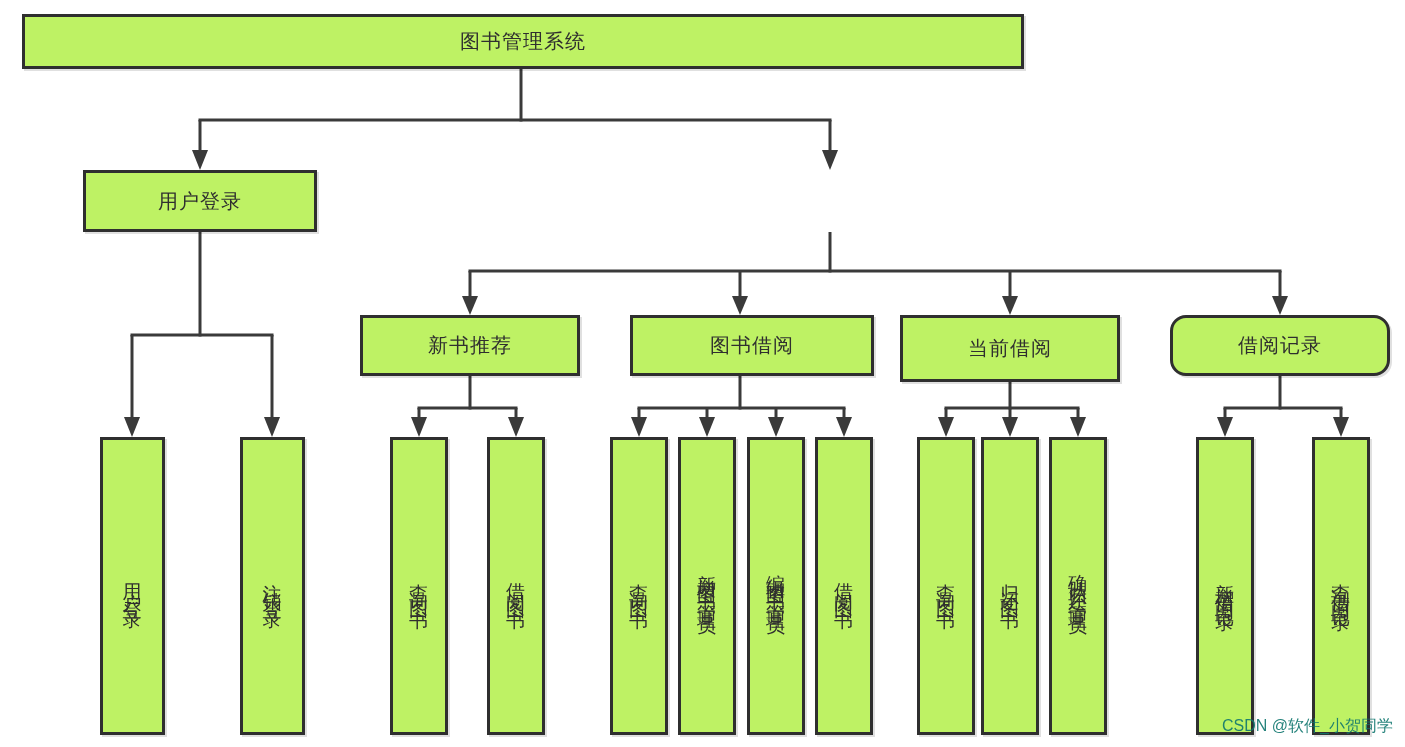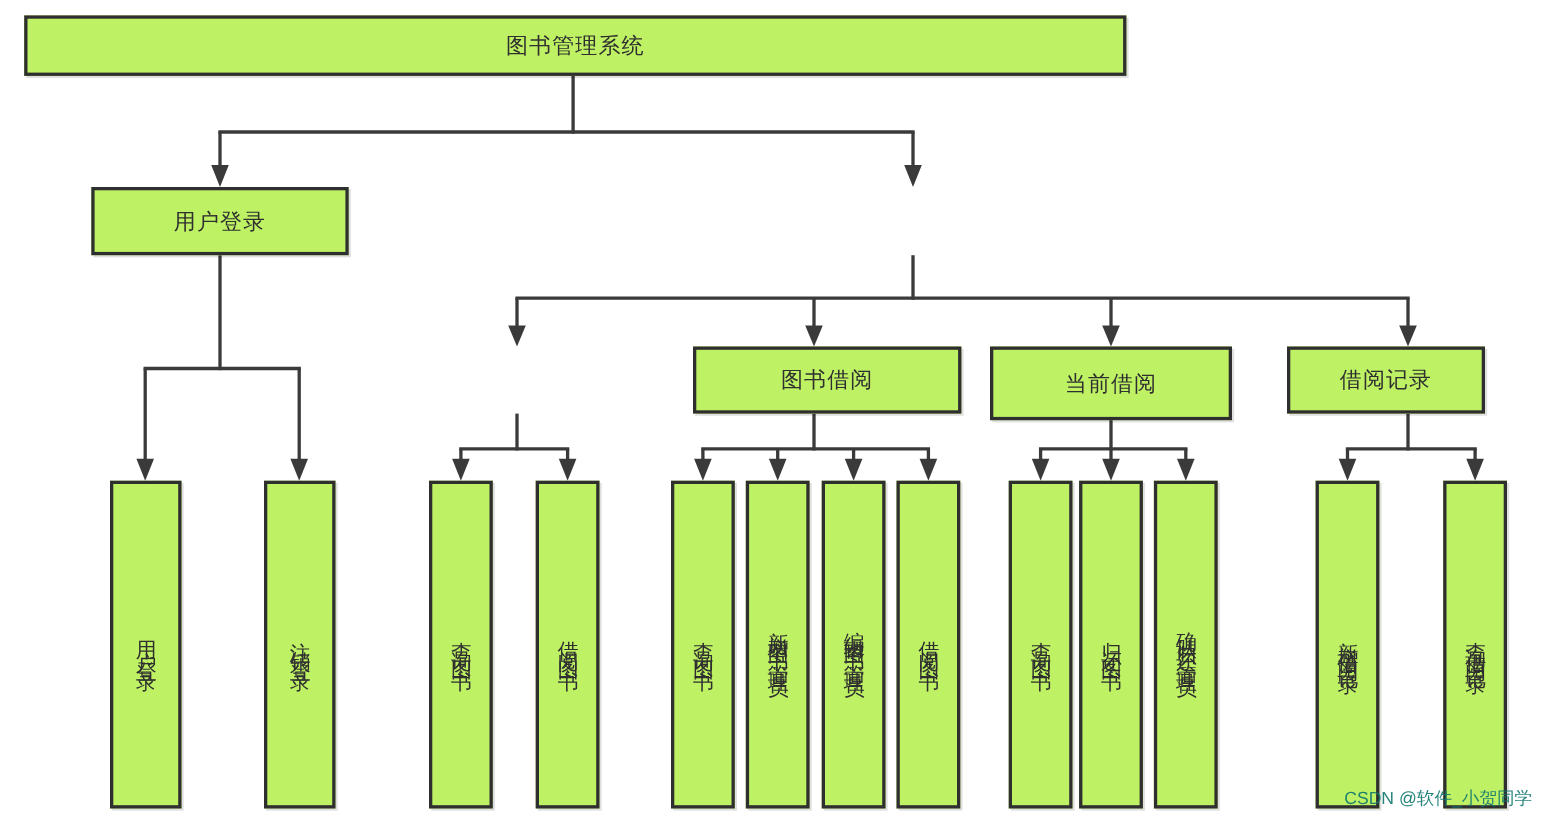--- a/index.html
+++ b/index.html
@@ -107,23 +107,24 @@
     <line class="wire" x1="1225" y1="408" x2="1225" y2="418"></line>
     <polygon class="arrow" points="1217,417 1233,417 1225,437"></polygon>
     <line class="wire" x1="1341" y1="408" x2="1341" y2="418"></line>
     <polygon class="arrow" points="1333,417 1349,417 1341,437"></polygon>
   </svg>
 
   <div class="node hnode" style="left:22px;top:14px;width:1002px;height:55px;">图书管理系统</div>
 
   <div class="node hnode" style="left:83px;top:170px;width:234px;height:62px;">用户登录</div>
 
+  <div class="node hnode" style="left:360px;top:315px;width:220px;height:61px;">新书推荐</div>
   <div class="node hnode" style="left:630px;top:315px;width:244px;height:61px;text-align:right;">图书借阅</div>
   <div class="node hnode" style="left:900px;top:315px;width:220px;height:67px;">当前借阅</div>
-  <div class="node hnode" style="left:1170px;top:315px;width:180px;height:61px;">借阅记录</div>
+  <div class="node hnode" style="left:1170px;top:315px;width:220px;height:61px;border-radius:16px;">借阅记录</div>
 
   <div class="node vnode" style="left:100px;top:437px;width:65px;height:298px;">用户登录</div>
   <div class="node vnode" style="left:240px;top:437px;width:65px;height:298px;">注销登录</div>
 
   <div class="node vnode" style="left:390px;top:437px;width:58px;height:298px;">查询图书</div>
   <div class="node vnode" style="left:487px;top:437px;width:58px;height:298px;">借阅图书</div>
 
   <div class="node vnode" style="left:610px;top:437px;width:58px;height:298px;">查询图书</div>
   <div class="node vnode dense" style="left:678px;top:437px;width:58px;height:298px;">新增图书（管理员）</div>
   <div class="node vnode dense" style="left:747px;top:437px;width:58px;height:298px;">编辑图书（管理员）</div>

